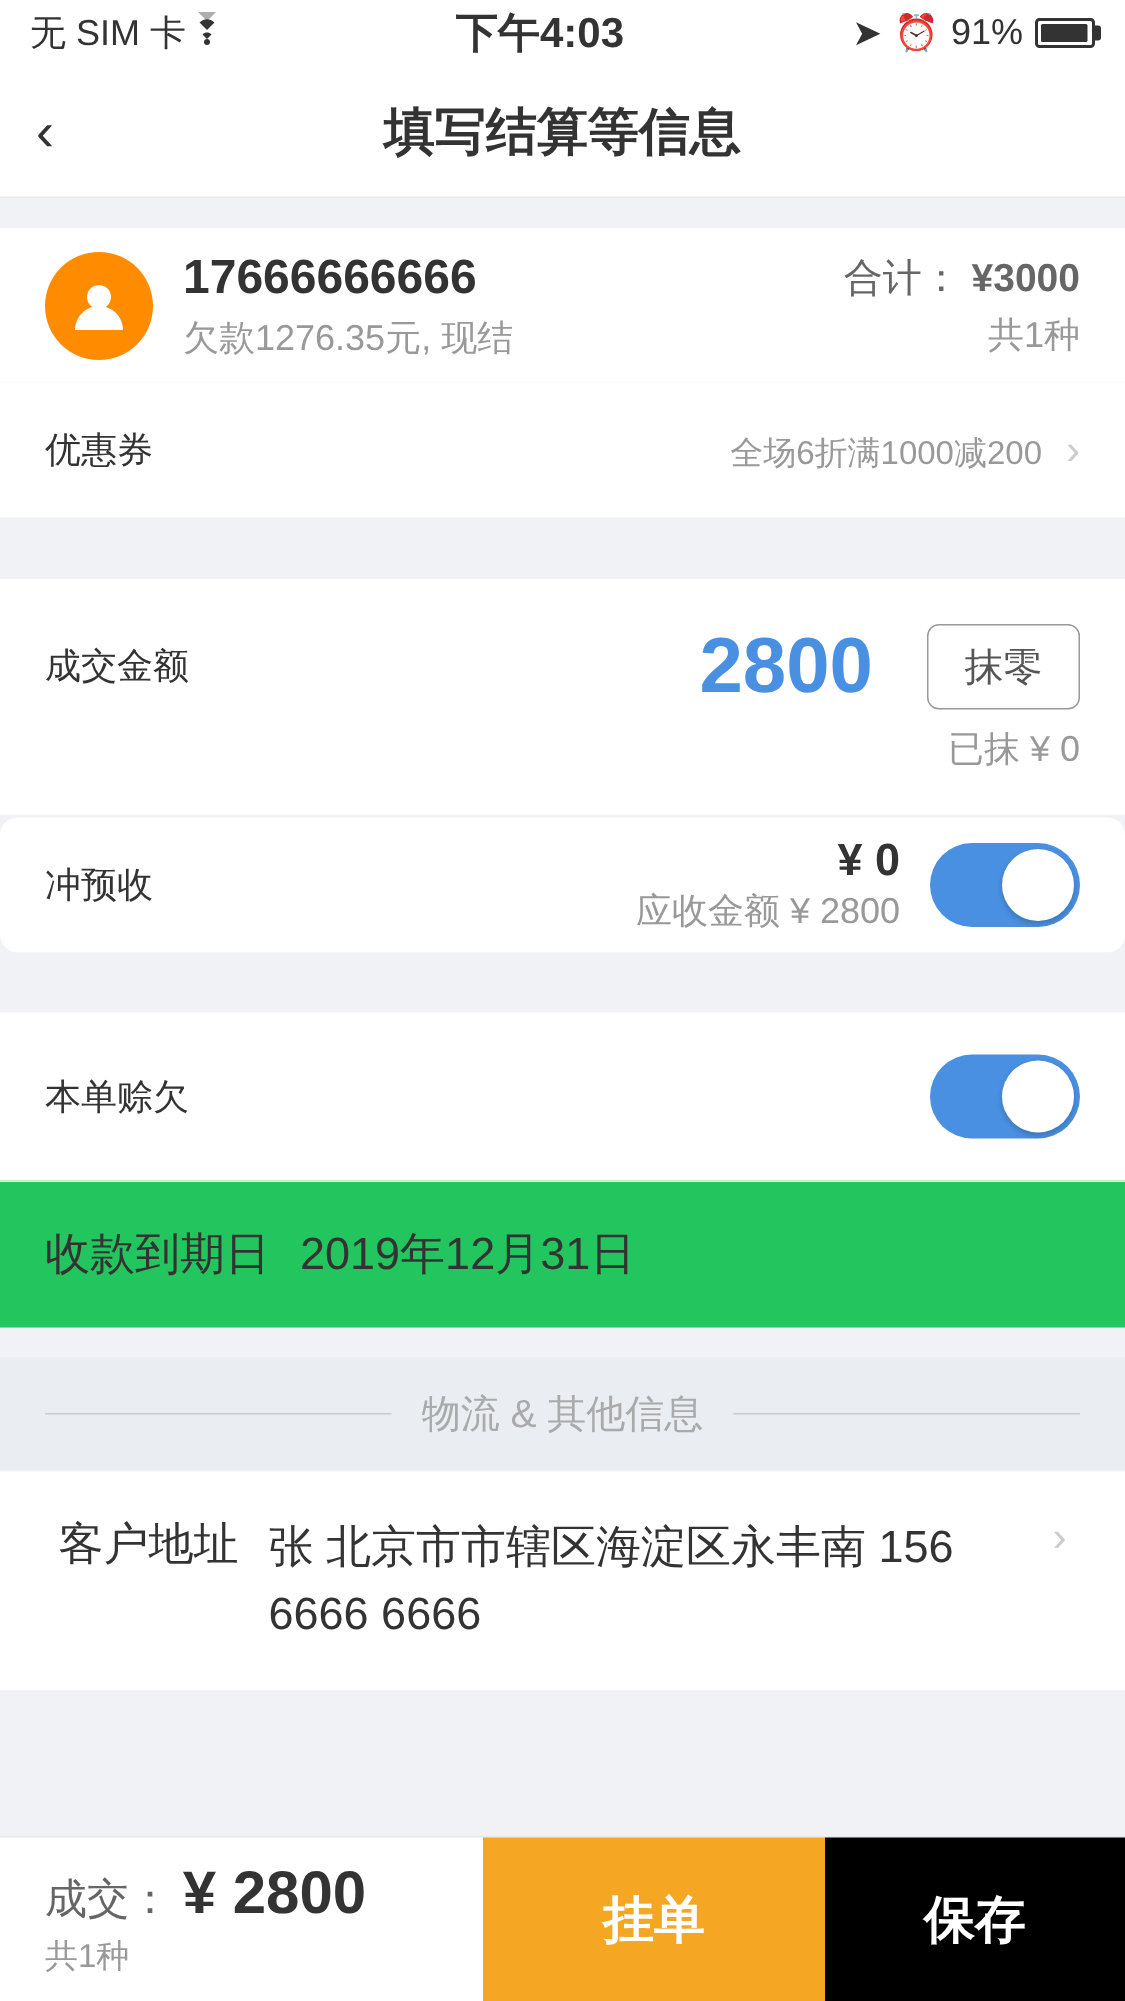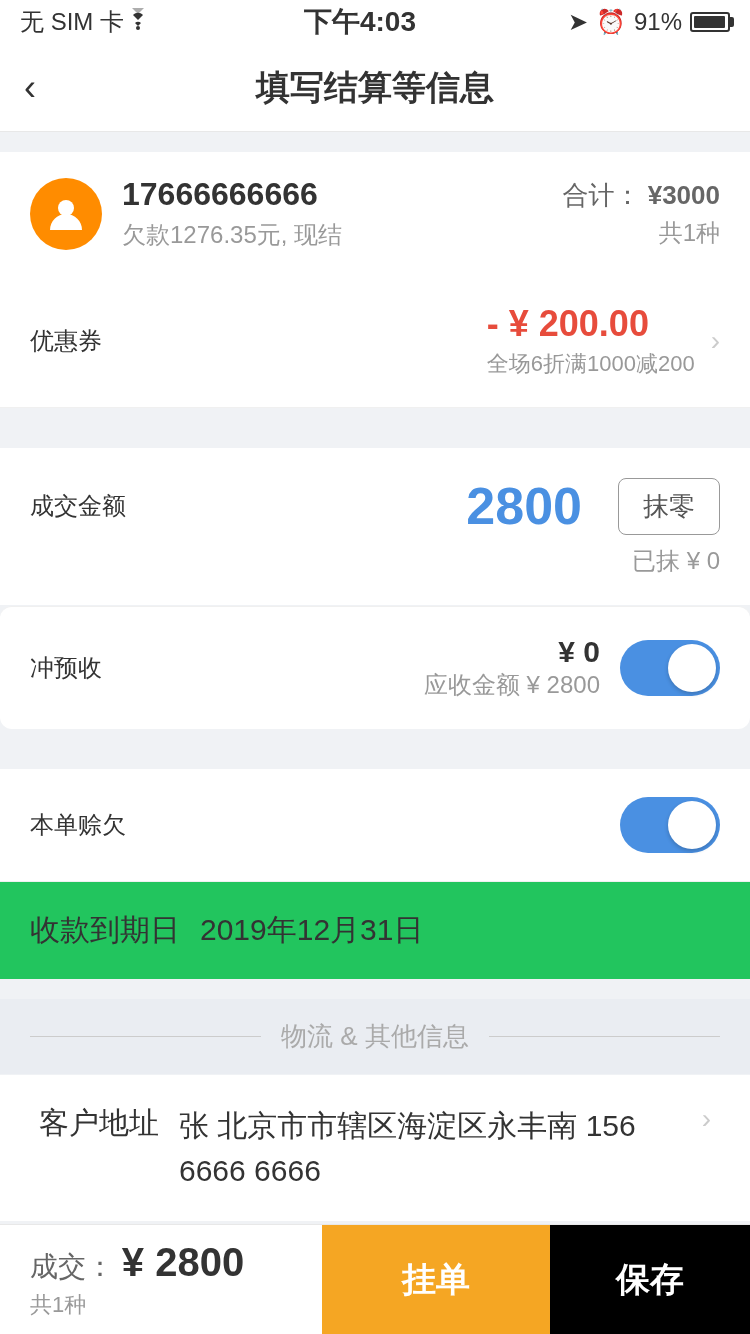--- a/index.html
+++ b/index.html
@@ -54,21 +54,21 @@
     }
 
     
     .content {
       padding-bottom: 120px;
     }
 
     
     .customer-card {
       background: #fff;
-      padding: 24px 30px;
+      padding: 14px 30px;
       display: flex;
       align-items: center;
       justify-content: space-between;
       margin-top: 20px;
     }
     .customer-left {
       display: flex;
       align-items: center;
       gap: 20px;
     }
@@ -181,21 +181,21 @@
       font-size: 26px;
       color: #555;
       background: #fff;
       cursor: pointer;
       margin-left: 20px;
     }
 
     
     .prepay-section {
       background: #fff;
-      padding: 28px 30px;
+      padding: 12px 30px;
       border-top: 1px solid #f0f0f0;
       margin-top: 1px;
       border-radius: 12px;
     }
     .prepay-row {
       display: flex;
       align-items: center;
       justify-content: space-between;
     }
     .prepay-amount {
@@ -441,21 +441,20 @@
         <span style="font-weight:700;">¥3000</span>
       </div>
       <div class="total-count">共1种</div>
     </div>
   </div>
 
   <div class="row-item">
     <span class="row-label">优惠券</span>
     <div class="row-right">
       <div>
-        <div class="coupon-amount">- ¥ 200.00</div>
         <div class="coupon-desc">全场6折满1000减200</div>
       </div>
       <span class="chevron-icon">›</span>
     </div>
   </div>
 
   <div class="divider"></div>
 
   <div class="amount-section">
     <div class="amount-row">

